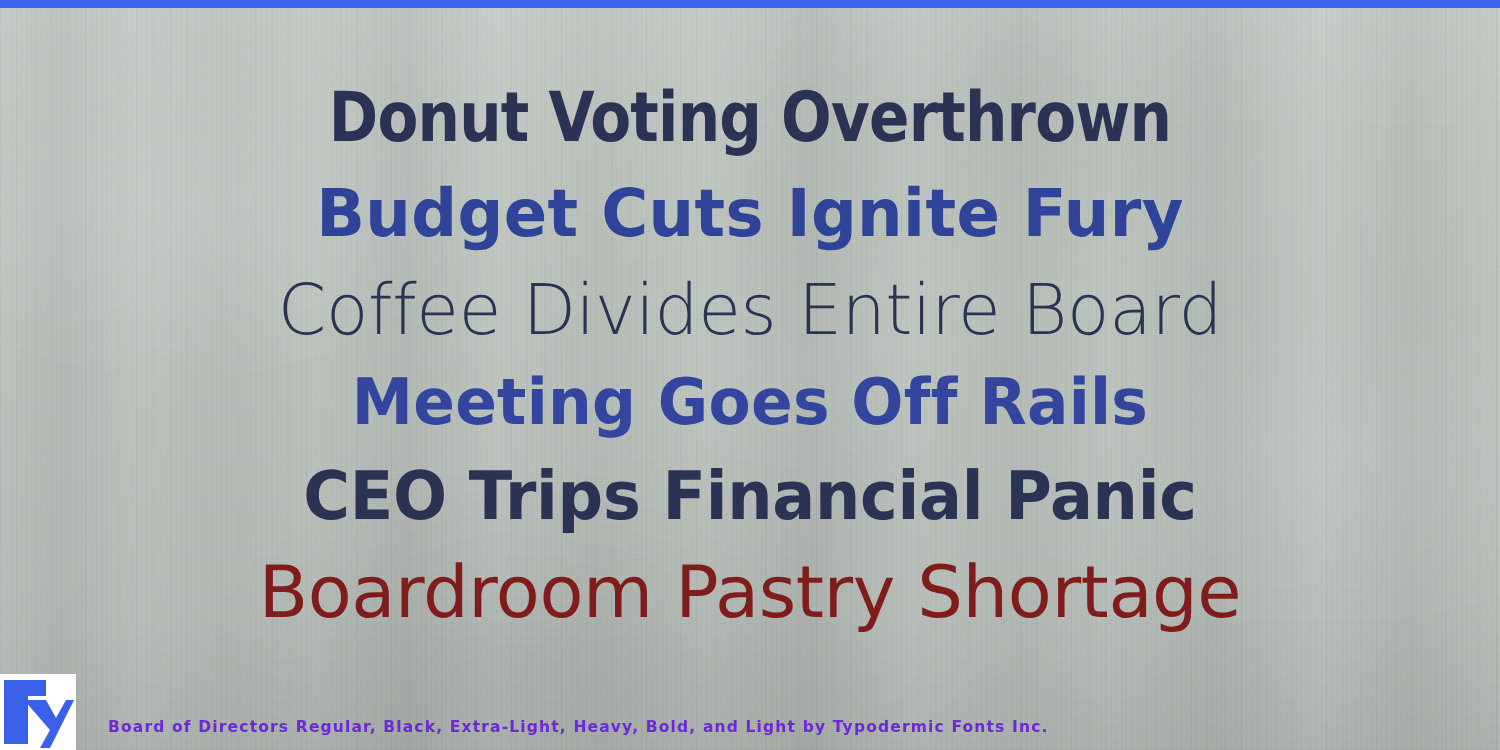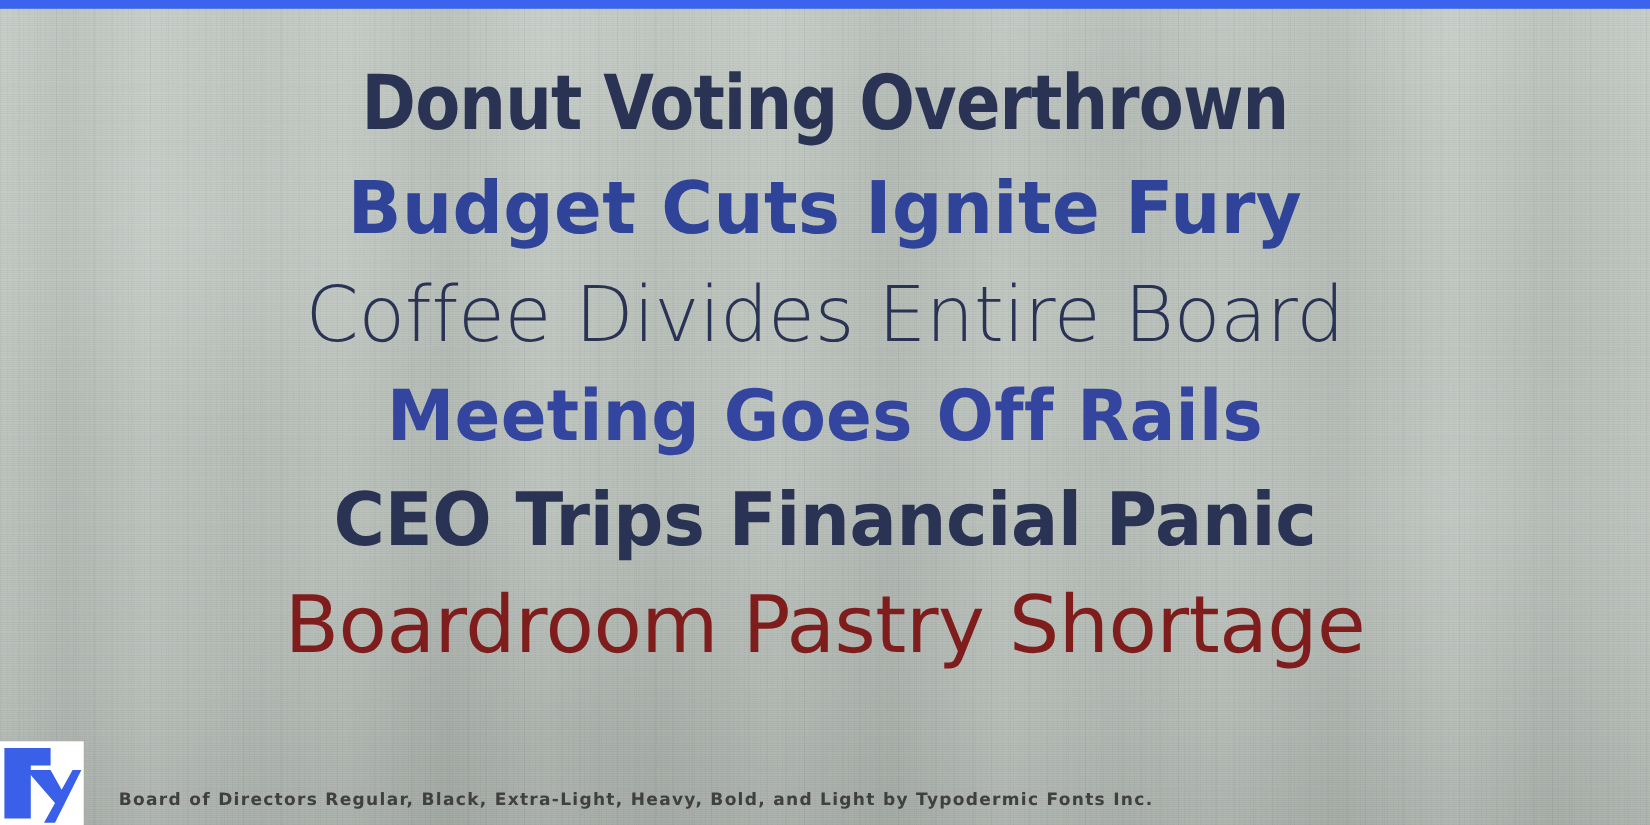--- a/index.html
+++ b/index.html
@@ -85,21 +85,21 @@
   
   .specimen-stack {
     position: absolute;
     top: 8px; left: 0;
     width: 100%;
     height: 660px;
     z-index: 3;
     display: flex;
     flex-direction: column;
     justify-content: flex-start;
-    padding-top: 52px;
+    padding-top: 76px;
     box-sizing: border-box;
   }
 
   .specimen-line {
     width: 100%;
     text-align: center;
     white-space: nowrap;
     line-height: 1.0;
     font-family: "DejaVu Sans", sans-serif;
     letter-spacing: 0.005em;
@@ -221,17 +221,17 @@
     <div class="logo-tile" style="background: rgb(255, 255, 255);">
       <svg width="76" height="76" viewBox="0 0 76 76">
         <rect x="0" y="0" width="76" height="76" fill="#ffffff"></rect>
 
         <path d="M4 6 H46 V22 H28 V70 H4 Z" fill="#3a5fe8"></path>
 
         <path d="M24 26 H46 L56 44 L66 26 H74 L50 74 L40 74 L50 56 Z" fill="#3a5fe8"></path>
       </svg>
     </div>
 
-    <div class="caption-text" style="color: #404040;">Board of Directors Regular, Black, Extra-Light, Heavy, Bold, and Light by Typodermic Fonts Inc.</div>
+    <div class="caption-text" style="color: #6d28d9;">Board of Directors Regular, Black, Extra-Light, Heavy, Bold, and Light by Typodermic Fonts Inc.</div>
 
   </div>
 
 </div>
 
 </body></html>

